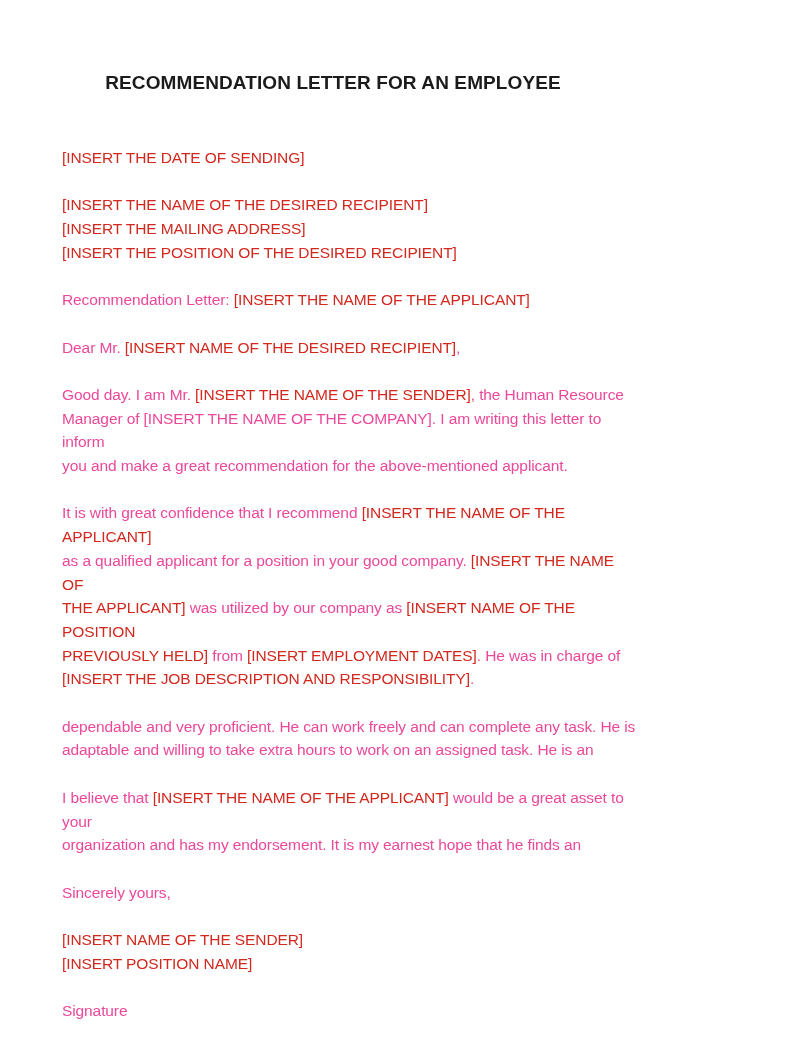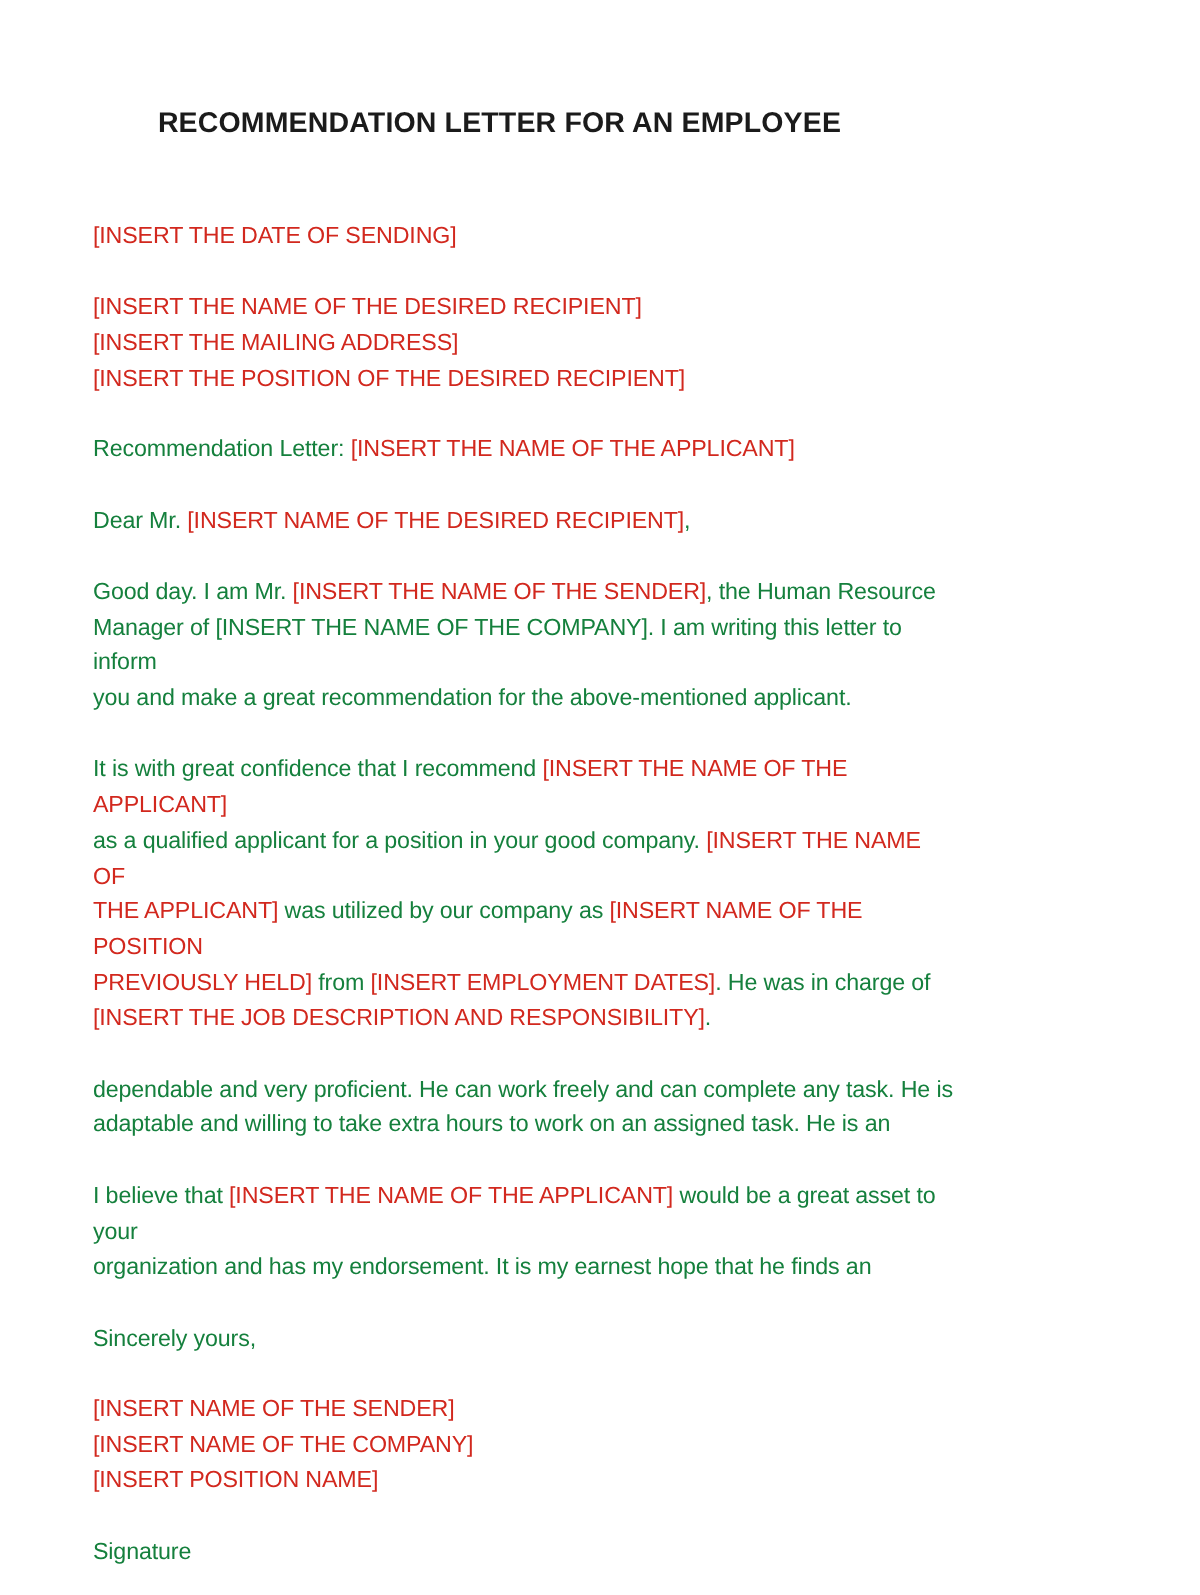--- a/index.html
+++ b/index.html
@@ -27,21 +27,21 @@
   .letter-body {
     padding-left: 62px;
     padding-right: 28px;
     font-size: 15.5px;
     line-height: 23.7px;
     letter-spacing: -0.1px;
   }
   .block { margin-bottom: 23.7px; }
   .block:last-child { margin-bottom: 0; }
   .line { white-space: pre-wrap; }
-  .seg { color: #15803d; }
+  .seg { color: #ec4899; }
   .seg.red { color: #d2281e; }
 </style>
 </head>
 <body>
 
 <div class="page">
   <h1 class="letter-title">RECOMMENDATION LETTER FOR AN EMPLOYEE</h1>
   <div class="letter-body">
       <div class="block">
         <div class="line"><span class="seg red">[INSERT THE DATE OF SENDING]</span></div>
@@ -75,20 +75,19 @@
       </div>
       <div class="block">
         <div class="line"><span class="seg">I believe that </span><span class="seg red">[INSERT THE NAME OF THE APPLICANT]</span><span class="seg"> would be a great asset to your</span></div>
         <div class="line"><span class="seg">organization and has my endorsement. It is my earnest hope that he finds an</span></div>
       </div>
       <div class="block">
         <div class="line"><span class="seg">Sincerely yours,</span></div>
       </div>
       <div class="block">
         <div class="line"><span class="seg red">[INSERT NAME OF THE SENDER]</span></div>
-        <div class="line"><span class="seg red">[INSERT NAME OF THE COMPANY]</span></div>
         <div class="line"><span class="seg red">[INSERT POSITION NAME]</span></div>
       </div>
       <div class="block">
         <div class="line"><span class="seg">Signature</span></div>
       </div>
     </div>
 </div>
 
 </body></html>

